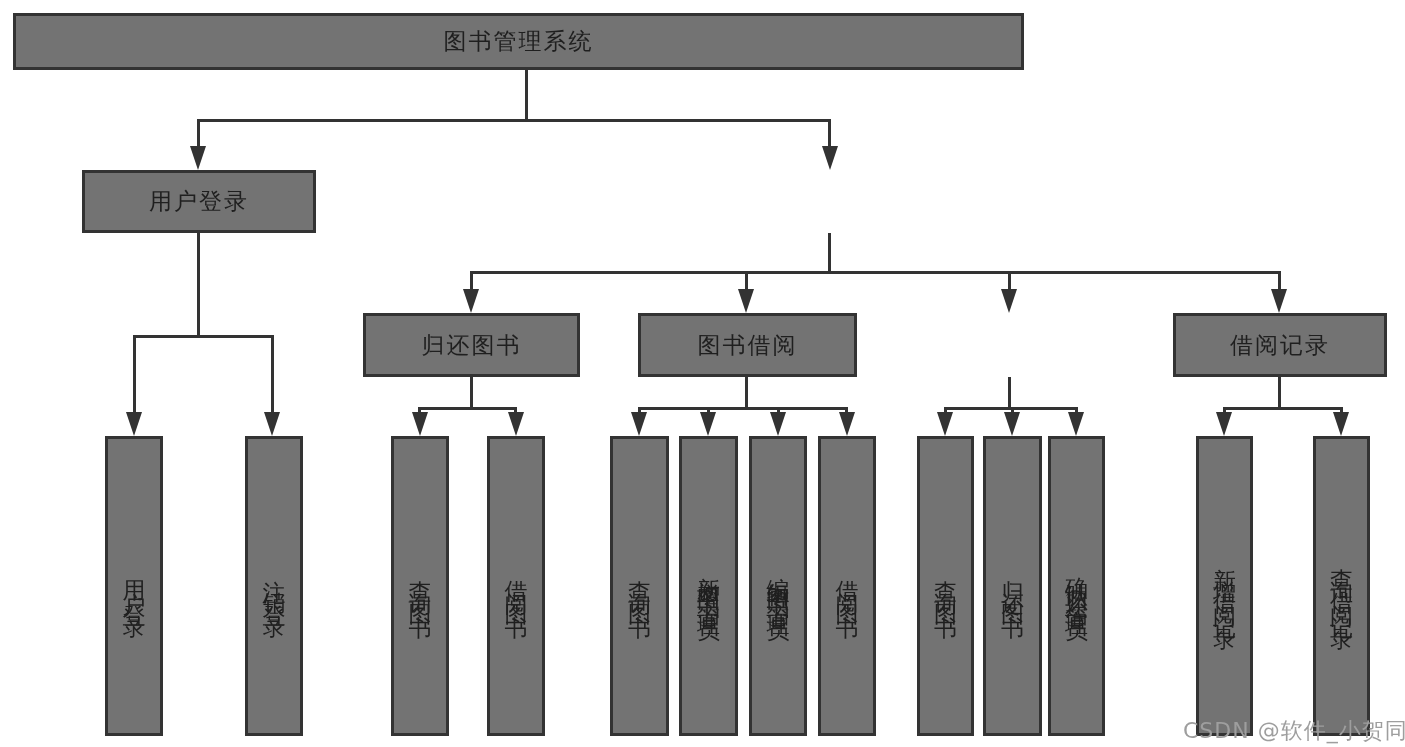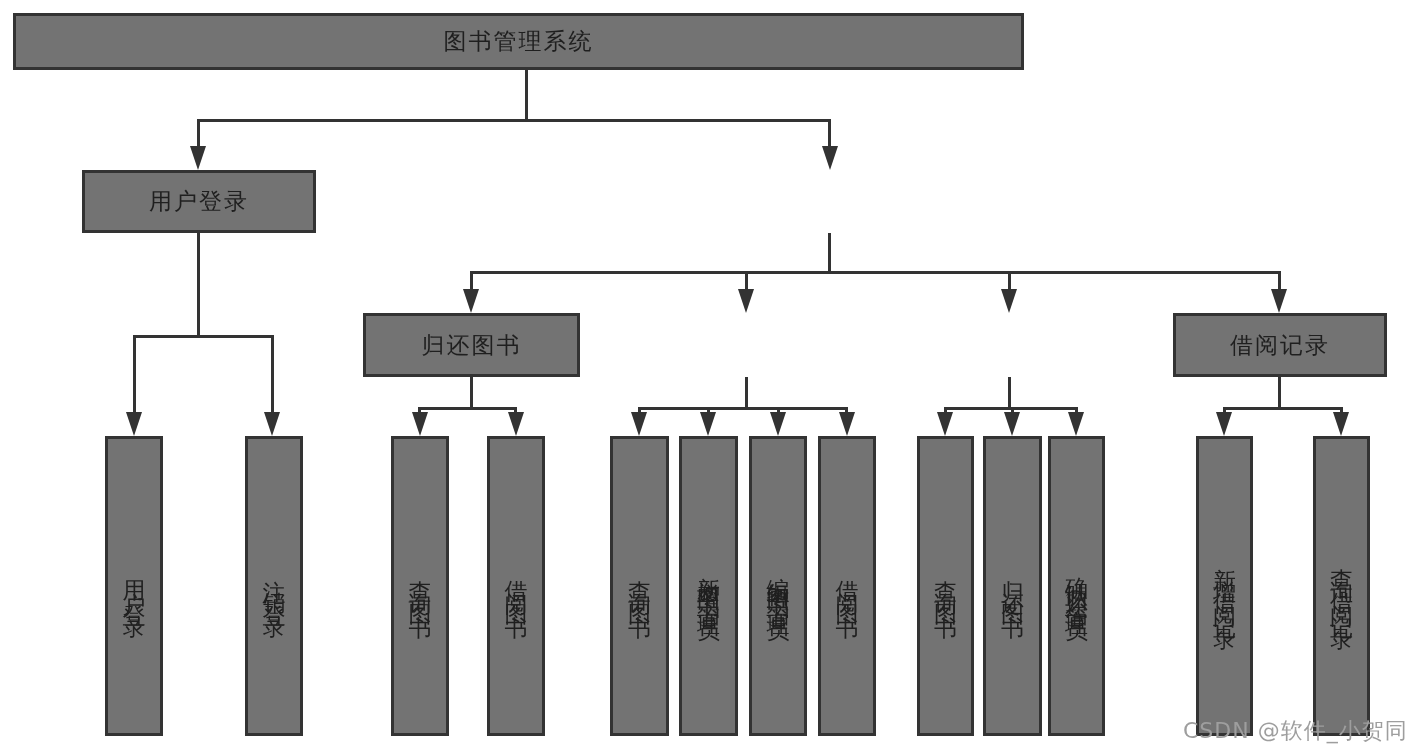--- a/index.html
+++ b/index.html
@@ -96,20 +96,23 @@
     <div class="arrow" style="left:738px; top:289px;"></div>
     <div class="vl" style="left:1008px; top:271px; height:21px;"></div>
     <div class="arrow" style="left:1001px; top:289px;"></div>
     <div class="vl" style="left:1278px; top:271px; height:21px;"></div>
     <div class="arrow" style="left:1271px; top:289px;"></div>
   </div>
 
   <div class="box hbox" style="left:363px; top:313px; width:217px; height:64px;">
     <span>归还图书</span>
   </div>
+  <div class="box hbox" style="left:638px; top:313px; width:219px; height:64px;">
+    <span>图书借阅</span>
+  </div>
   <div class="box hbox" style="left:1173px; top:313px; width:214px; height:64px;">
     <span>借阅记录</span>
   </div>
 
   <div>
     <div class="vl" style="left:470px; top:377px; height:32px;"></div>
     <div class="hl" style="left:418px; top:407px; width:99px;"></div>
     <div class="vl" style="left:418px; top:407px; height:8px;"></div>
     <div class="arrow" style="left:412px; top:412px;"></div>
     <div class="vl" style="left:514px; top:407px; height:8px;"></div>

